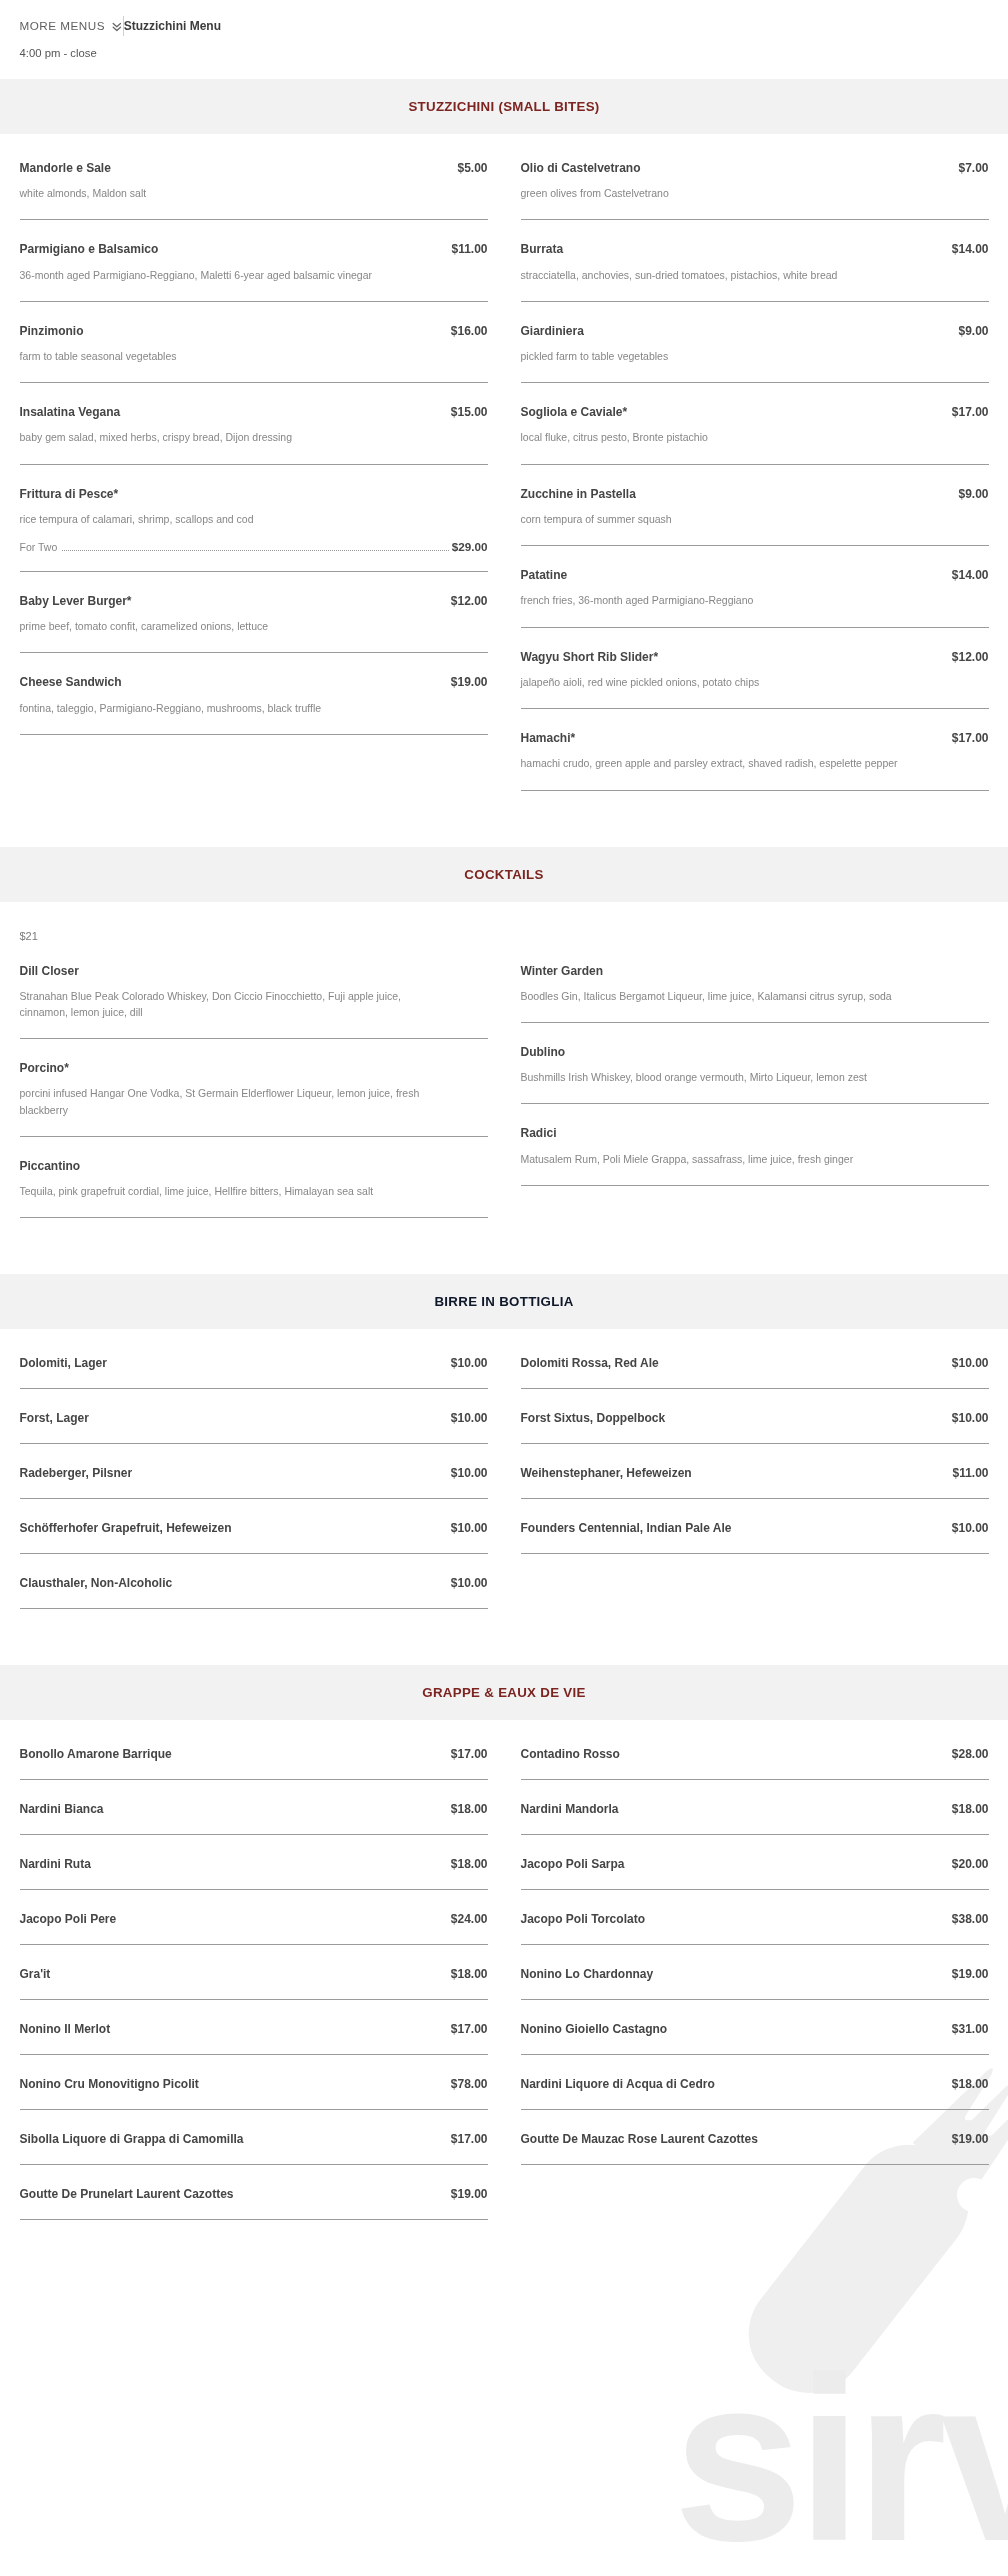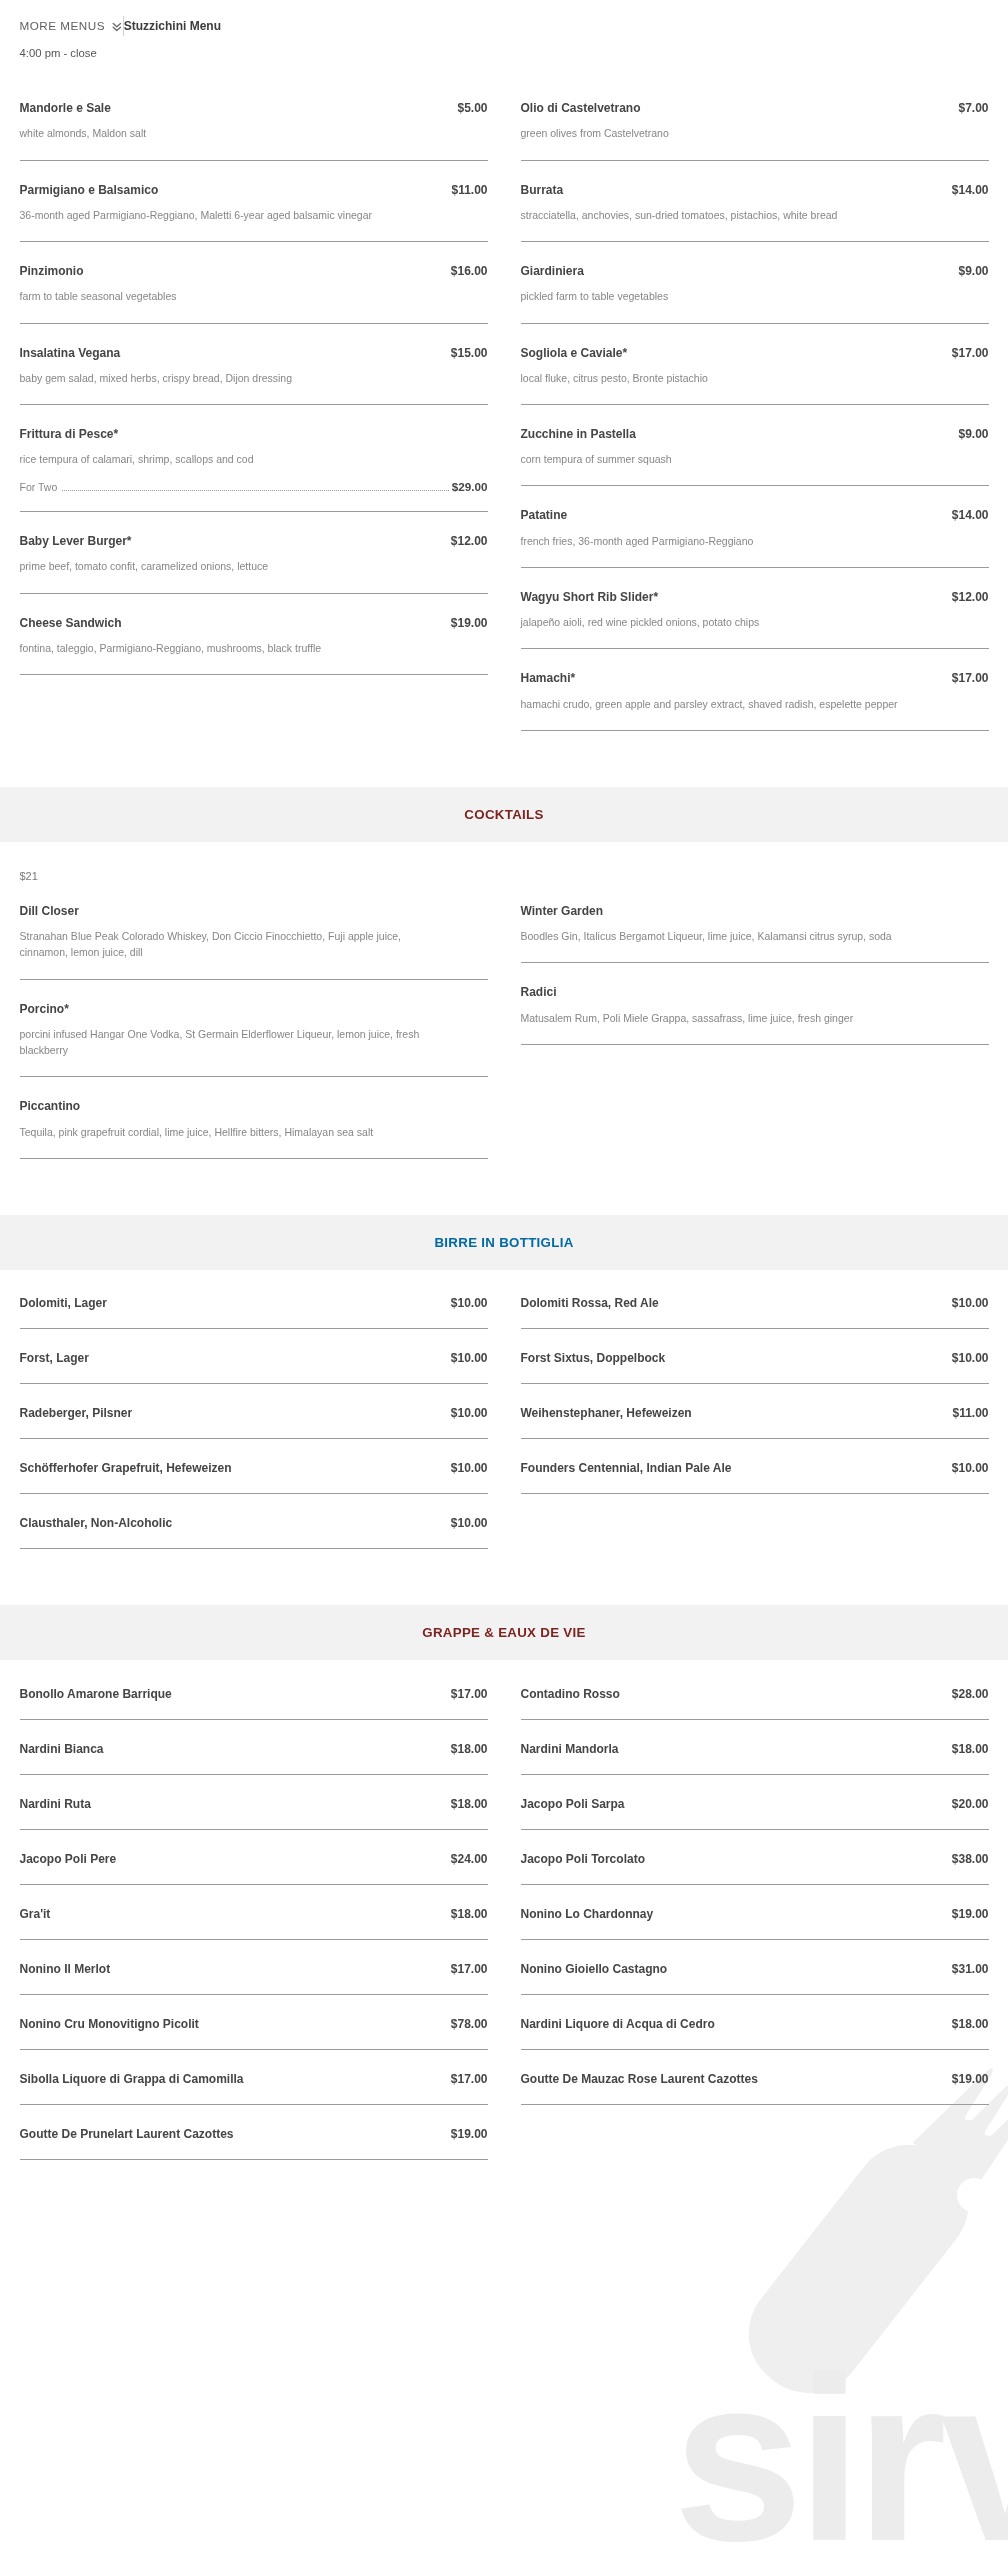--- a/index.html
+++ b/index.html
@@ -69,20 +69,23 @@
           </svg>
         </span>
       </div>
       <div class="vsep"></div>
       <div class="menu-title">Stuzzichini Menu</div>
     </div>
     <div class="hours">4:00 pm - close</div>
 
     <div class="menu-sections">
         <section class="menu-section">
+          <div class="section-bar">
+            <div class="section-title" style="color: rgb(124, 36, 32);">STUZZICHINI (SMALL BITES)</div>
+          </div>
           <div class="cols">
             <div class="col">
               <div class="item">
                 <div class="item-row">
                   <span class="item-name">Mandorle e Sale</span>
                   <span class="item-price">$5.00</span>
                 </div>
                 <div class="item-desc">white almonds, Maldon salt</div>
                 <div class="divider"></div>
               </div>
@@ -239,31 +242,38 @@
             <div class="col">
               <div class="item">
                 <div class="item-row">
                   <span class="item-name">Winter Garden</span>
                 </div>
                 <div class="item-desc">Boodles Gin, Italicus Bergamot Liqueur, lime juice, Kalamansi citrus syrup, soda</div>
                 <div class="divider"></div>
               </div>
               <div class="item">
                 <div class="item-row">
+                  <span class="item-name">Dublino</span>
+                </div>
+                <div class="item-desc">Bushmills Irish Whiskey, blood orange vermouth, Mirto Liqueur, lemon zest</div>
+                <div class="divider"></div>
+              </div>
+              <div class="item">
+                <div class="item-row">
                   <span class="item-name">Radici</span>
                 </div>
                 <div class="item-desc">Matusalem Rum, Poli Miele Grappa, sassafrass, lime juice, fresh ginger</div>
                 <div class="divider"></div>
               </div>
             </div>
           </div>
         </section>
         <section class="menu-section">
           <div class="section-bar">
-            <div class="section-title" style="color: #0369a1;">BIRRE IN BOTTIGLIA</div>
+            <div class="section-title" style="color: #0f172a;">BIRRE IN BOTTIGLIA</div>
           </div>
           <div class="cols">
             <div class="col">
               <div class="item">
                 <div class="item-row">
                   <span class="item-name">Dolomiti, Lager</span>
                   <span class="item-price">$10.00</span>
                 </div>
                 <div class="divider"></div>
               </div>

